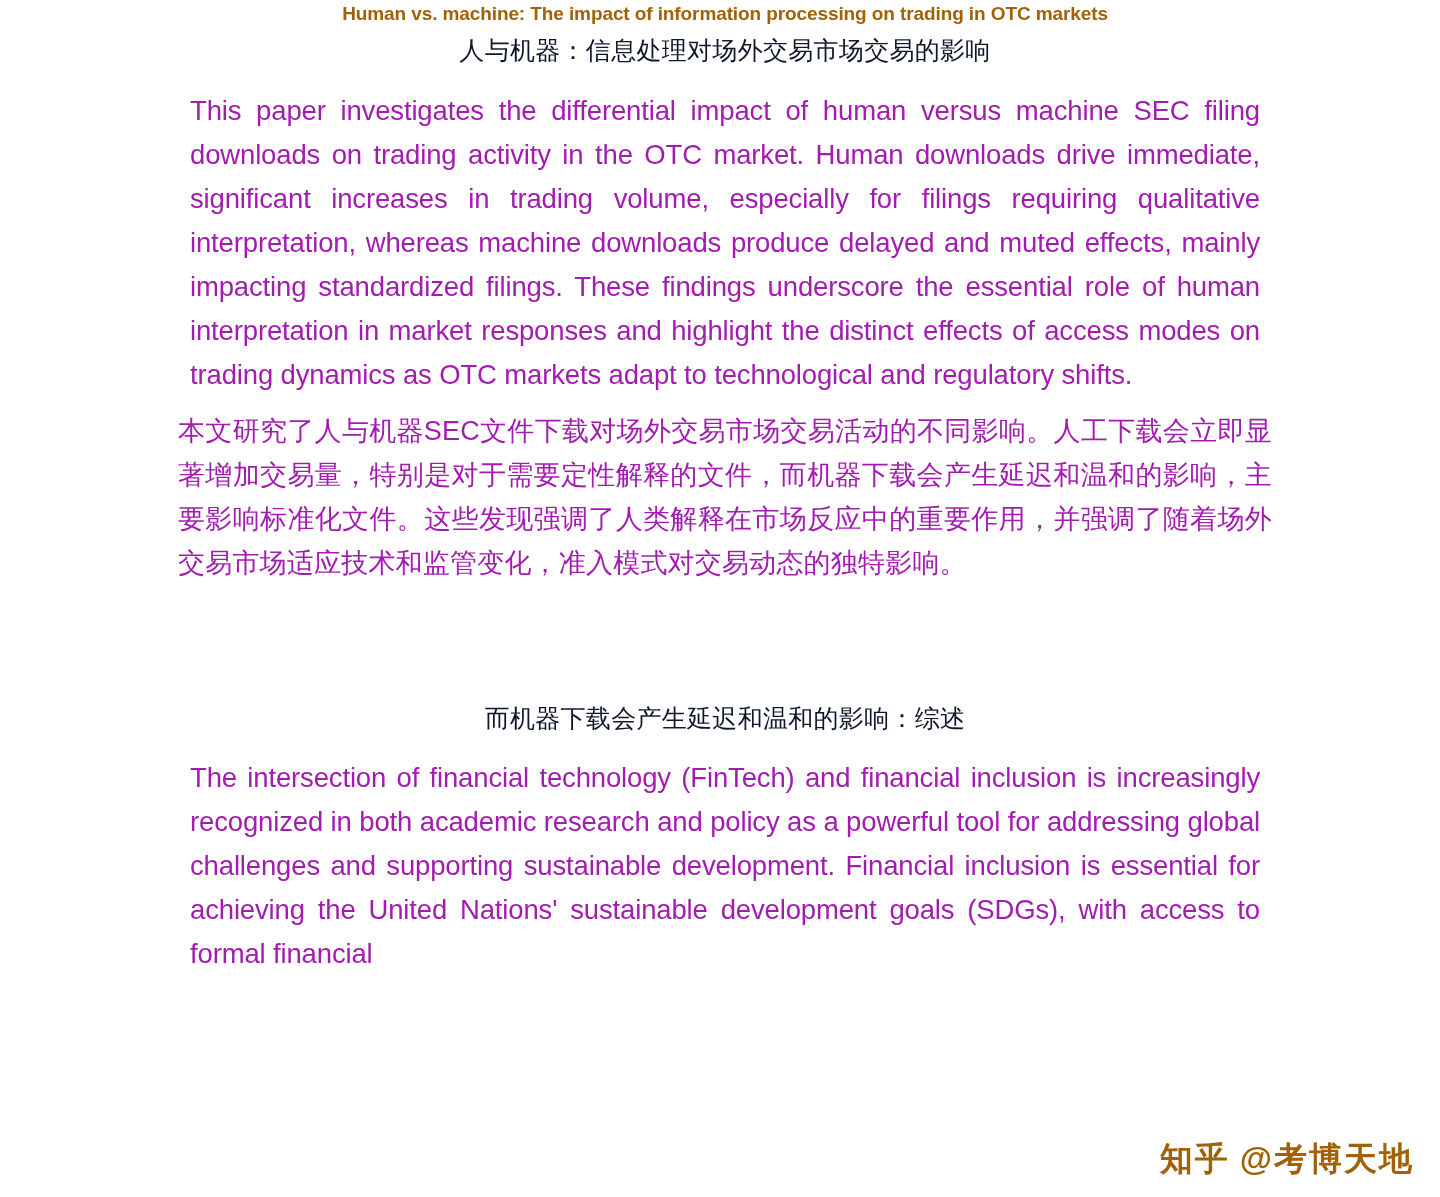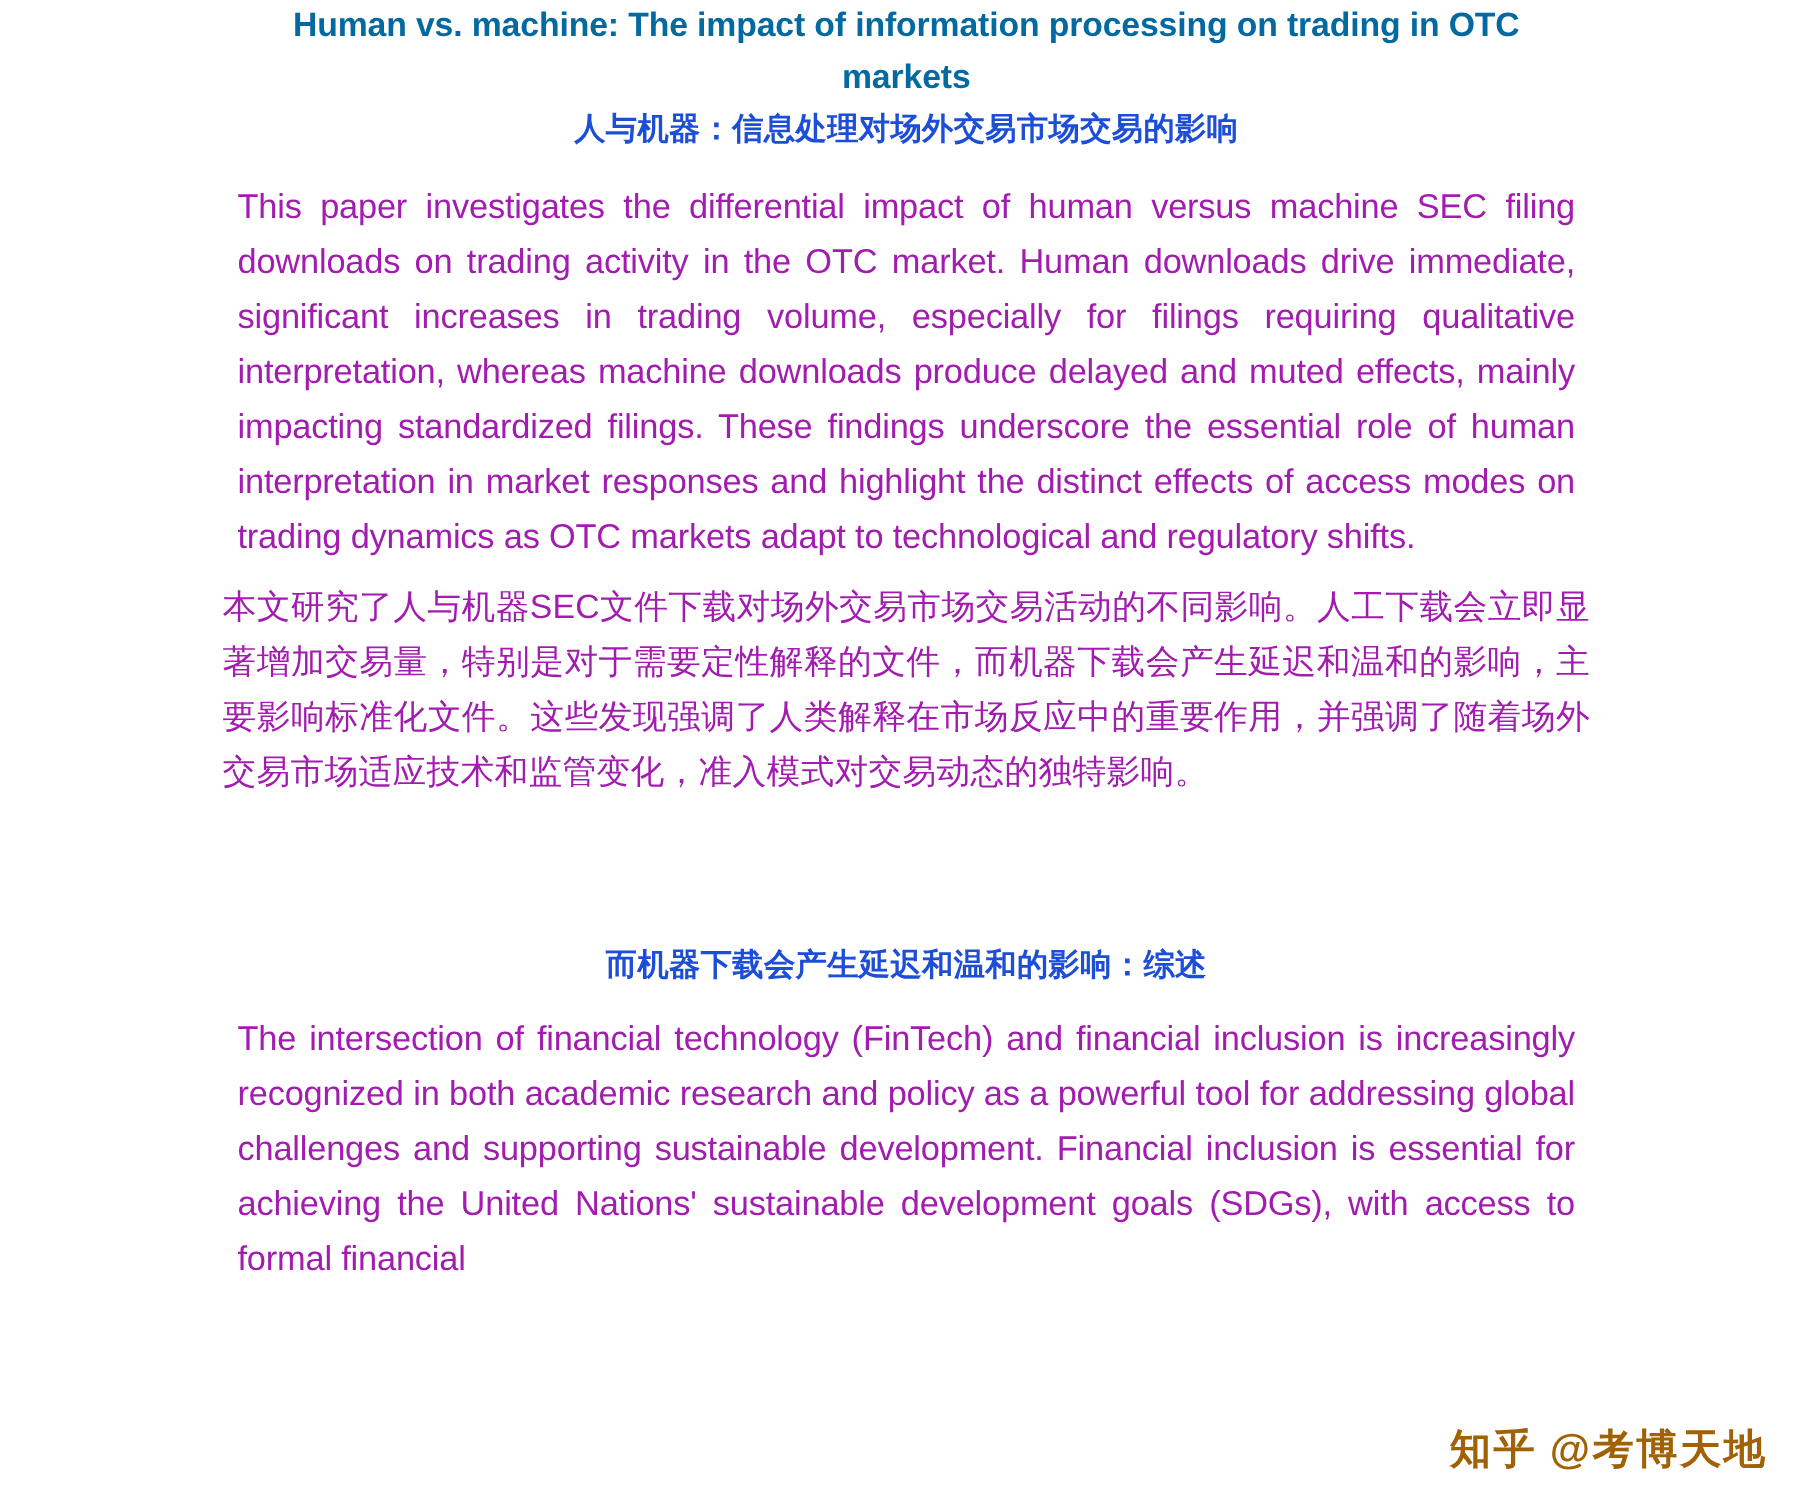--- a/index.html
+++ b/index.html
@@ -34,34 +34,34 @@
   .article {
     width: 100%;
   }
 
   .article-gap {
     height: 112px;
   }
 
   
   .title-en {
-    font-size: 27px;
+    font-size: 19px;
     font-weight: bold;
-    color: #0369a1;
+    color: #a16207;
     text-align: center;
     line-height: 1.52;
     letter-spacing: -0.1px;
     margin: 0;
     padding: 0 18px;
   }
 
   .title-zh {
     font-size: 25px;
-    font-weight: bold;
-    color: #1d4ed8;
+    font-weight: normal;
+    color: #0f172a;
     text-align: center;
     line-height: 1.5;
     margin: 0;
     padding-top: 3px;
     letter-spacing: 0.3px;
   }
 
   
   .abstract-en {
     font-size: 27.5px;

